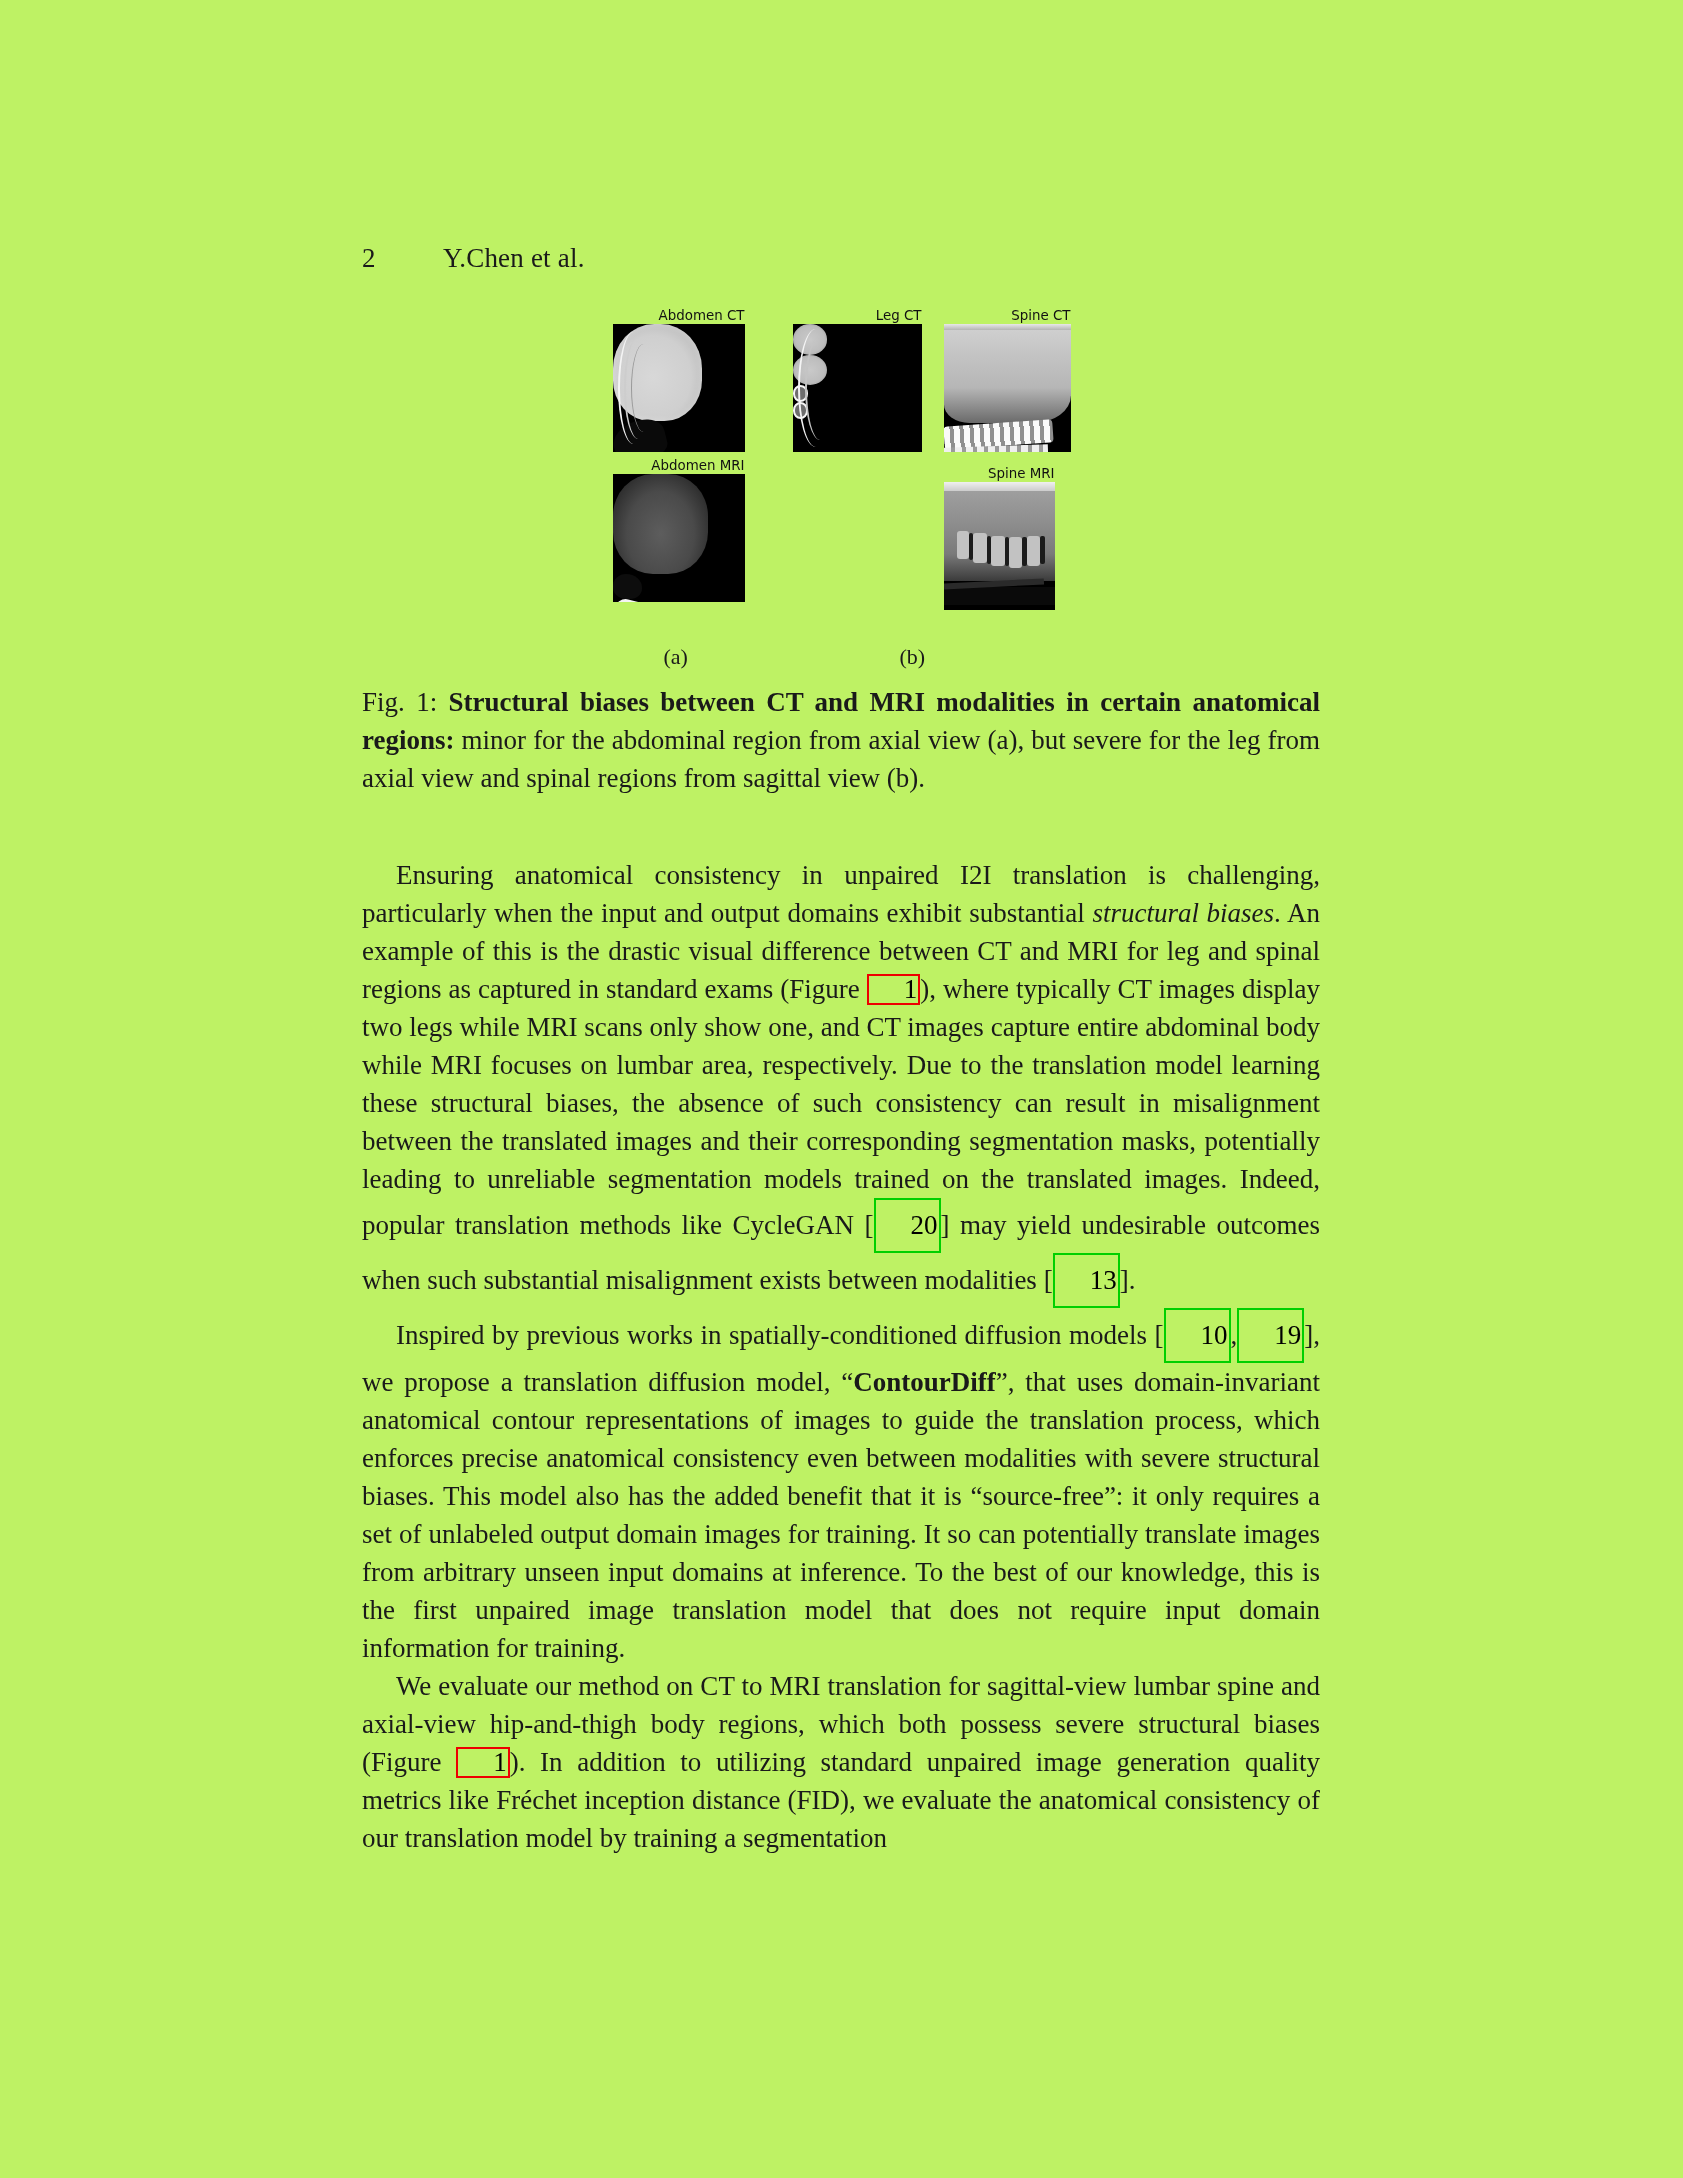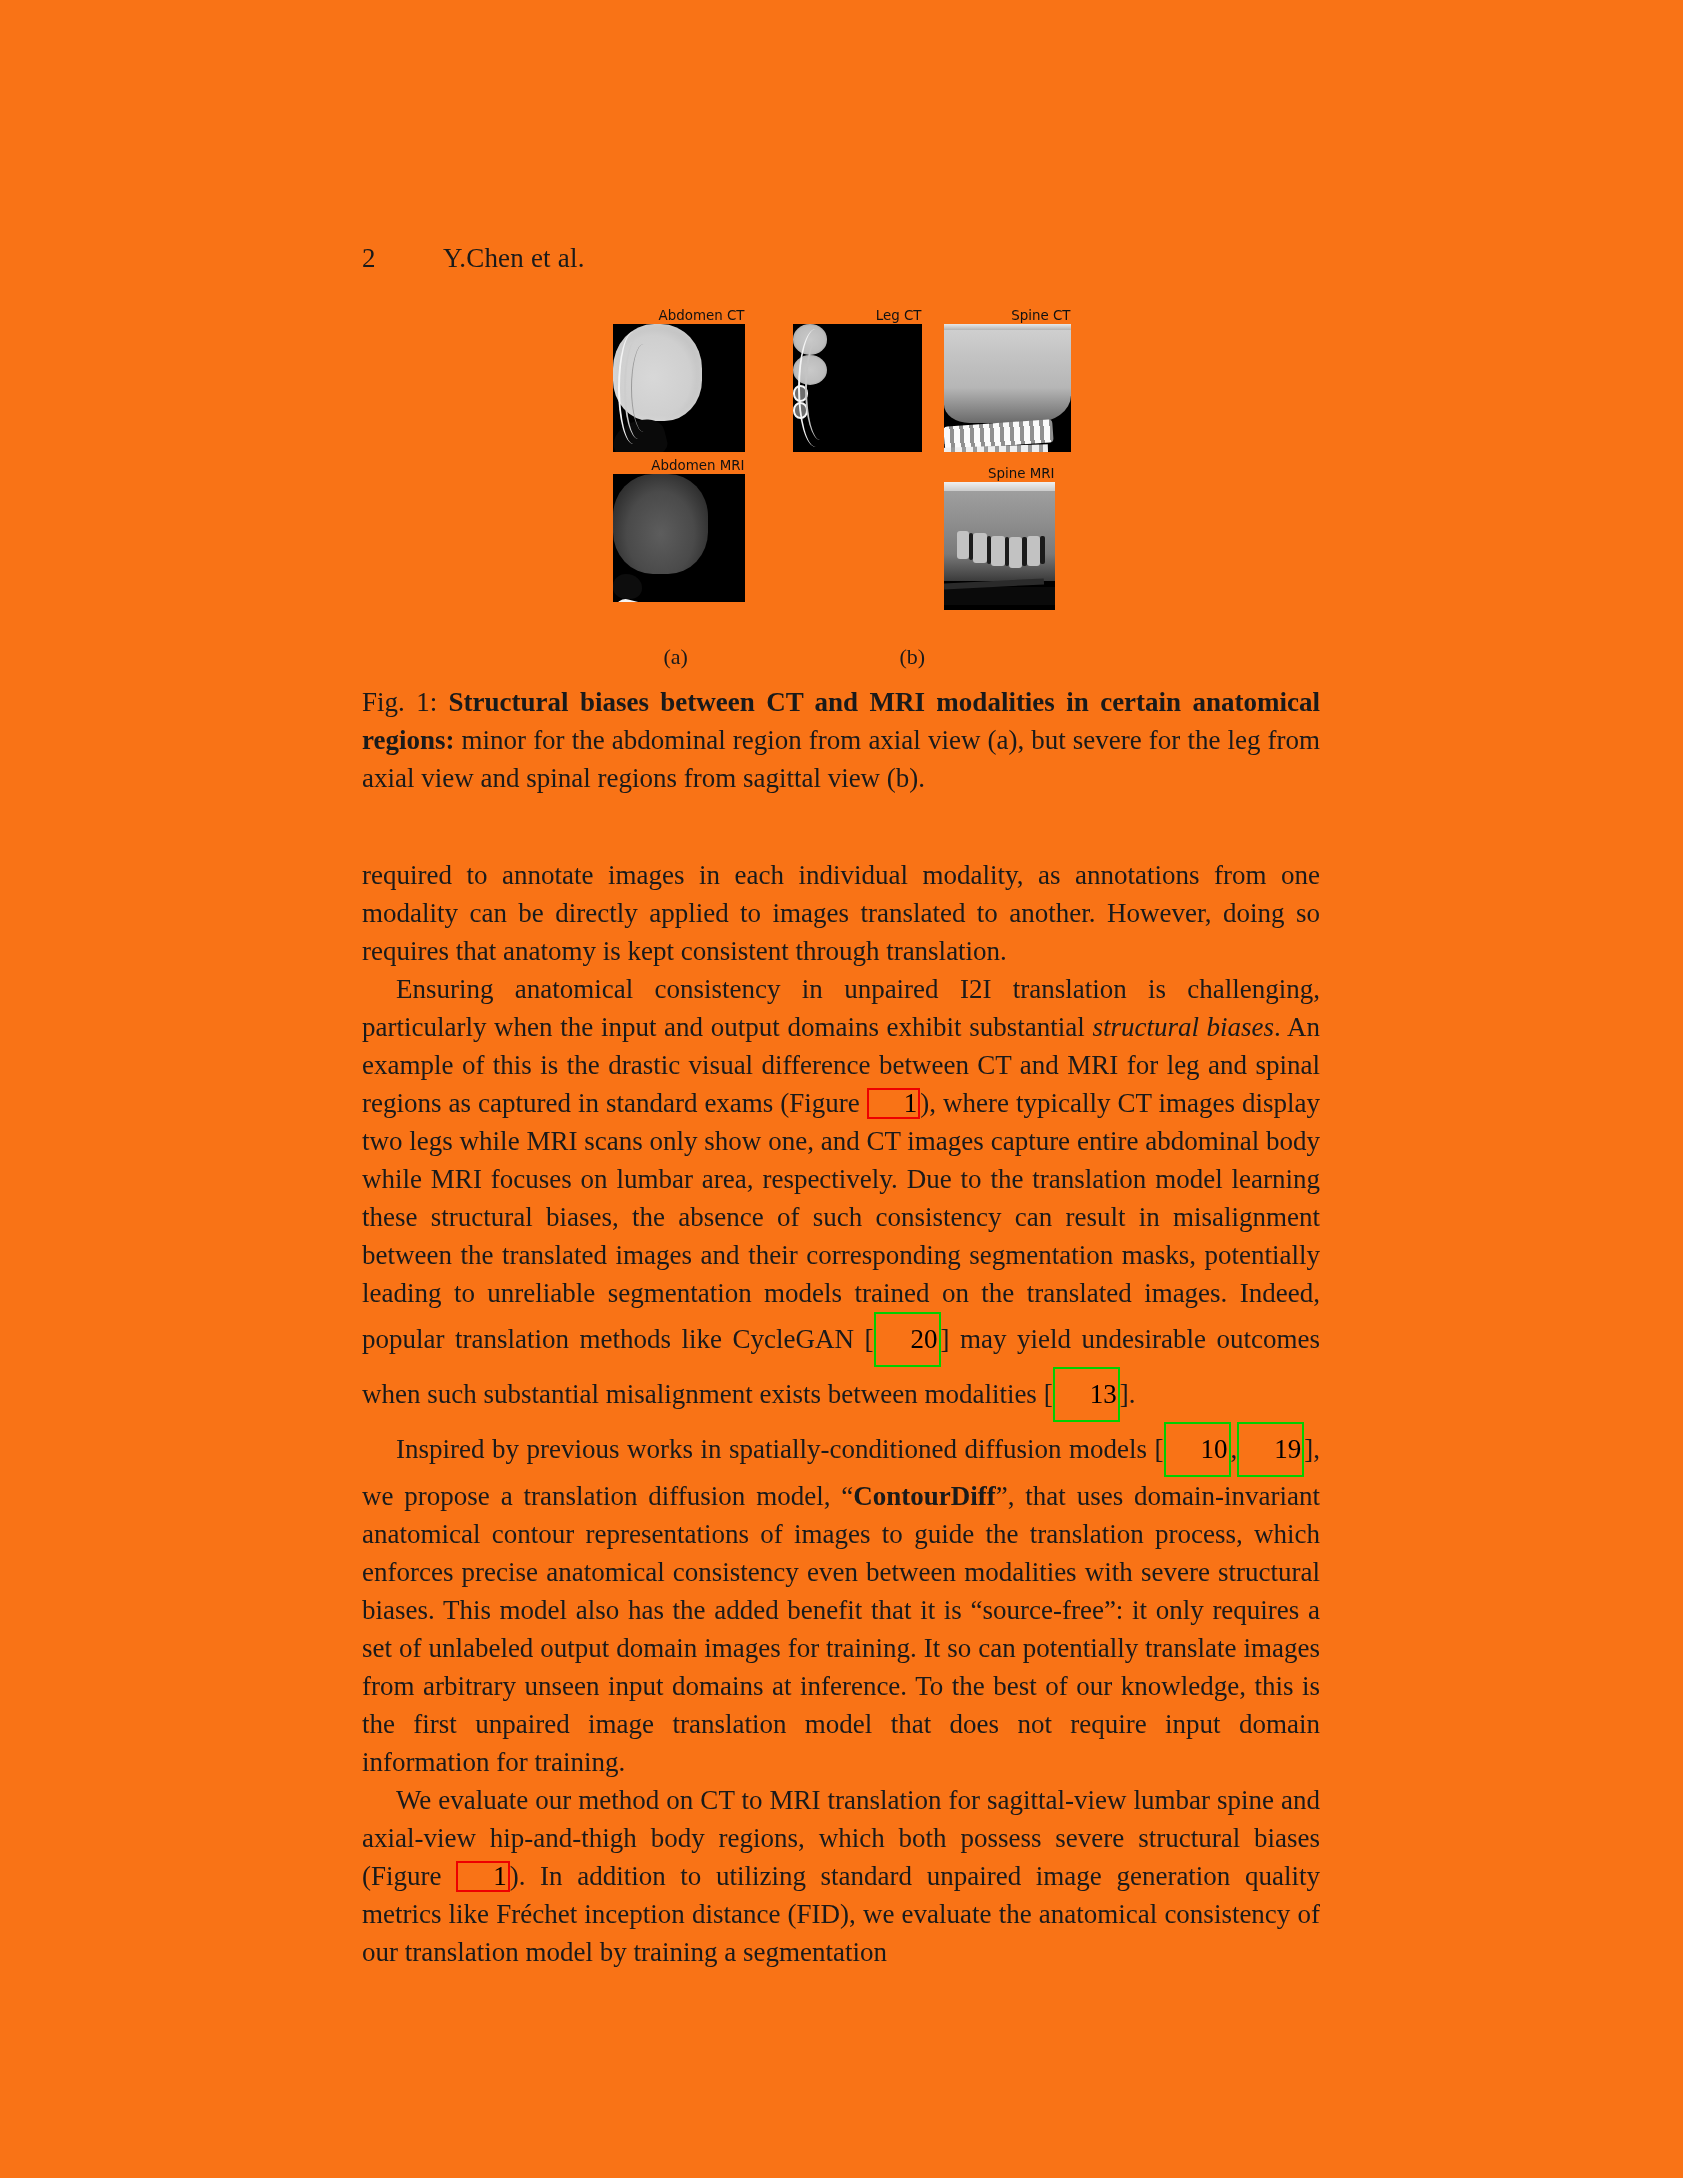--- a/index.html
+++ b/index.html
@@ -14,21 +14,21 @@
     color: #1a1a1a;
     position: relative;
     overflow: hidden;
   }
 
   .page {
     position: absolute;
     left: 0; top: 0;
     width: 1683px;
     height: 2178px;
-    background: #f97316;
+    background: #bef264;
   }
 
   
   .runhead {
     position: absolute;
     left: 362px;
     top: 243px;
     font-size: 27px;
     letter-spacing: 0.2px;
     white-space: nowrap;
@@ -339,21 +339,20 @@
     </div>
   </div>
 
   <div class="caption">
     <span>Fig. 1:</span>
     <b>Structural biases between CT and MRI modalities in certain anatomical regions:</b><span> minor for the abdominal region from axial view (a), but severe for the leg from axial view and spinal regions from sagittal view (b).</span>
   </div>
 
   <div class="body-text">
 
-    <p><span>required to annotate images in each individual modality, as annotations from one modality can be directly applied to images translated to another. However, doing so requires that anatomy is kept consistent through translation.</span></p>
 
     <p class="indent"><span>Ensuring anatomical consistency in unpaired I2I translation is challenging, particularly when the input and output domains exhibit substantial </span><i>structural biases</i><span>. An example of this is the drastic visual difference between CT and MRI for leg and spinal regions as captured in standard exams (Figure </span><a class="lnk-red">1</a><span>), where typically CT images display two legs while MRI scans only show one, and CT images capture entire abdominal body while MRI focuses on lumbar area, respectively. Due to the translation model learning these structural biases, the absence of such consistency can result in misalignment between the translated images and their corresponding segmentation masks, potentially leading to unreliable segmentation models trained on the translated images. Indeed, popular translation methods like CycleGAN </span><span>[</span><a class="lnk-green">20</a><span>]</span><span> may yield undesirable outcomes when such substantial misalignment exists between modalities </span><span>[</span><a class="lnk-green">13</a><span>]</span><span>.</span></p>
 
     <p class="indent"><span>Inspired by previous works in spatially-conditioned diffusion models </span><span>[</span><a class="lnk-green">10</a><span>,</span><a class="lnk-green">19</a><span>]</span><span>, we propose a translation diffusion model, “</span><b>ContourDiff</b><span>”, that uses domain-invariant anatomical contour representations of images to guide the translation process, which enforces precise anatomical consistency even between modalities with severe structural biases. This model also has the added benefit that it is “source-free”: it only requires a set of unlabeled output domain images for training. It so can potentially translate images from arbitrary unseen input domains at inference. To the best of our knowledge, this is the first unpaired image translation model that does not require input domain information for training.</span></p>
 
     <p class="indent"><span>We evaluate our method on CT to MRI translation for sagittal-view lumbar spine and axial-view hip-and-thigh body regions, which both possess severe structural biases (Figure </span><a class="lnk-red">1</a><span>). In addition to utilizing standard unpaired image generation quality metrics like Fréchet inception distance (FID), we evaluate the anatomical consistency of our translation model by training a segmentation</span></p>
 
   </div>
 
 </div>

